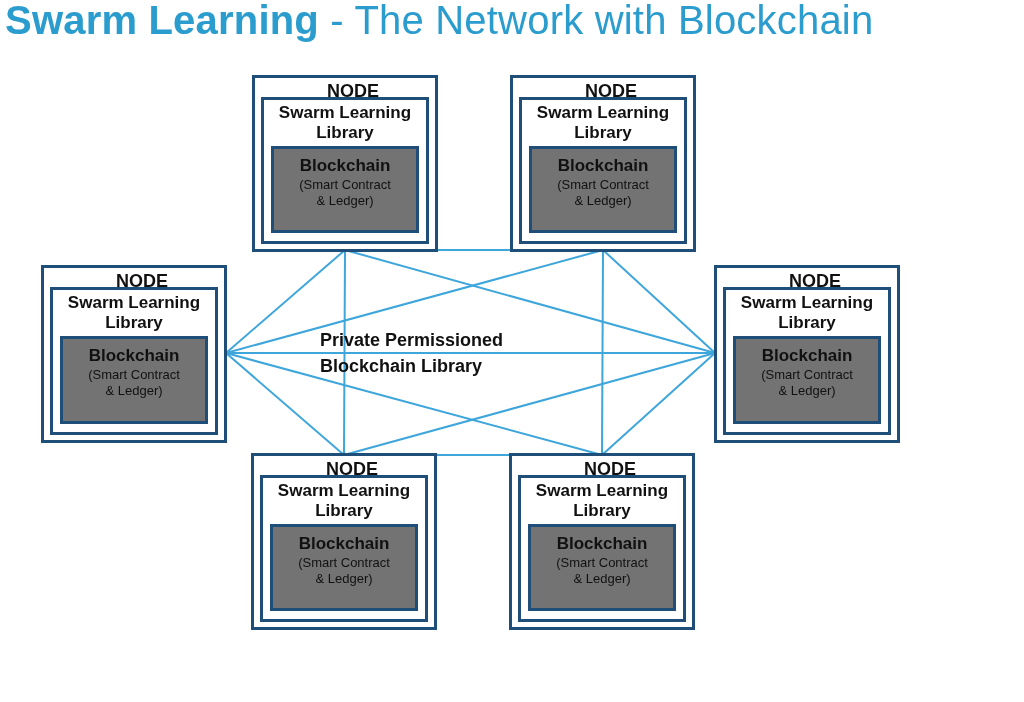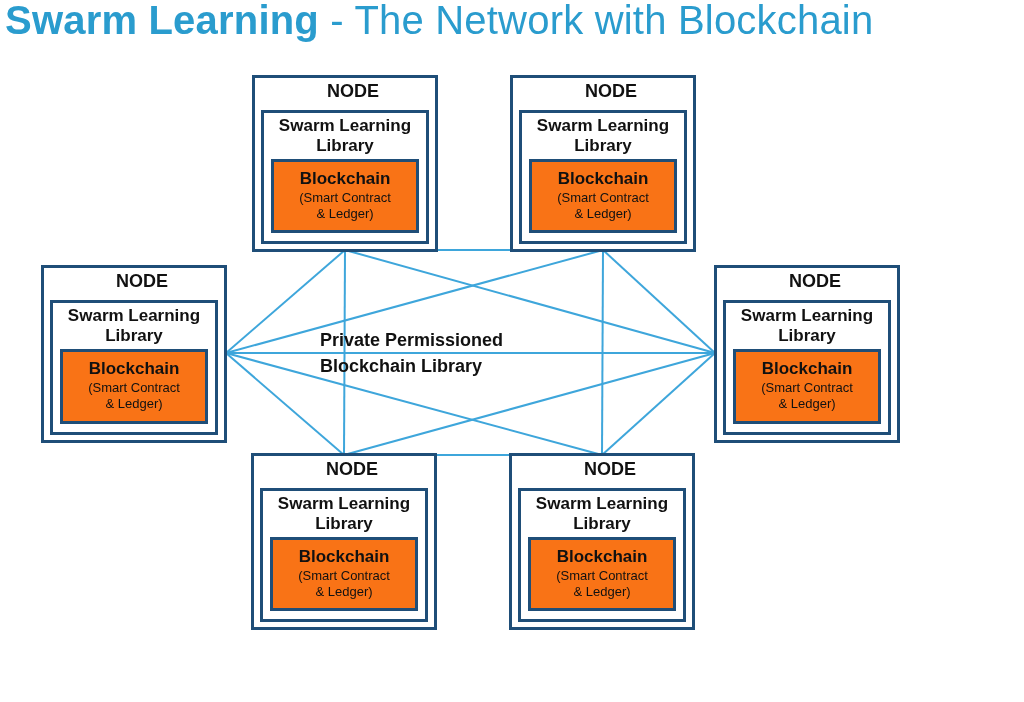--- a/index.html
+++ b/index.html
@@ -34,34 +34,34 @@
     display:flex;flex-direction:column;color:var(--c-text);
   }
   .node-h178{height:178px;}
   .node-tl{left:252px;top:75px;}
   .node-tr{left:510px;top:75px;}
   .node-l{left:41px;top:265px;}
   .node-r{left:714px;top:265px;}
   .node-bl{left:251px;top:453px;}
   .node-br{left:509px;top:453px;}
   .node-title{
-    font-size:18px;font-weight:bold;line-height:27px;height:32px;
+    font-size:18px;font-weight:bold;line-height:27px;height:19px;
     text-align:center;flex:0 0 auto;margin-left:16px;
   }
   .lib-box{
     flex:1 1 auto;margin:0 6px 5px;border:3px solid var(--c-border);
     display:flex;flex-direction:column;background:#fff;
   }
   .lib-label{
     padding-top:3px;font-size:17px;font-weight:bold;line-height:20px;
     text-align:center;flex:0 0 auto;
   }
   .bc-box{
     flex:1 1 auto;margin:3px 7px 8px;border:3px solid var(--c-border);
-    text-align:center;background:#f97316;
+    text-align:center;background:#737373;
   }
   .bc-title{font-size:17px;font-weight:bold;line-height:21px;margin-top:6px;}
   .bc-sub{font-size:13px;line-height:16px;margin-top:1px;}
 </style>
 </head>
 <body>
 
 <div class="stage">
 
   <h1 class="title"><span class="t-bold">Swarm Learning</span><span class="t-sep"> - </span><span class="t-rest">The Network with Blockchain</span></h1>

